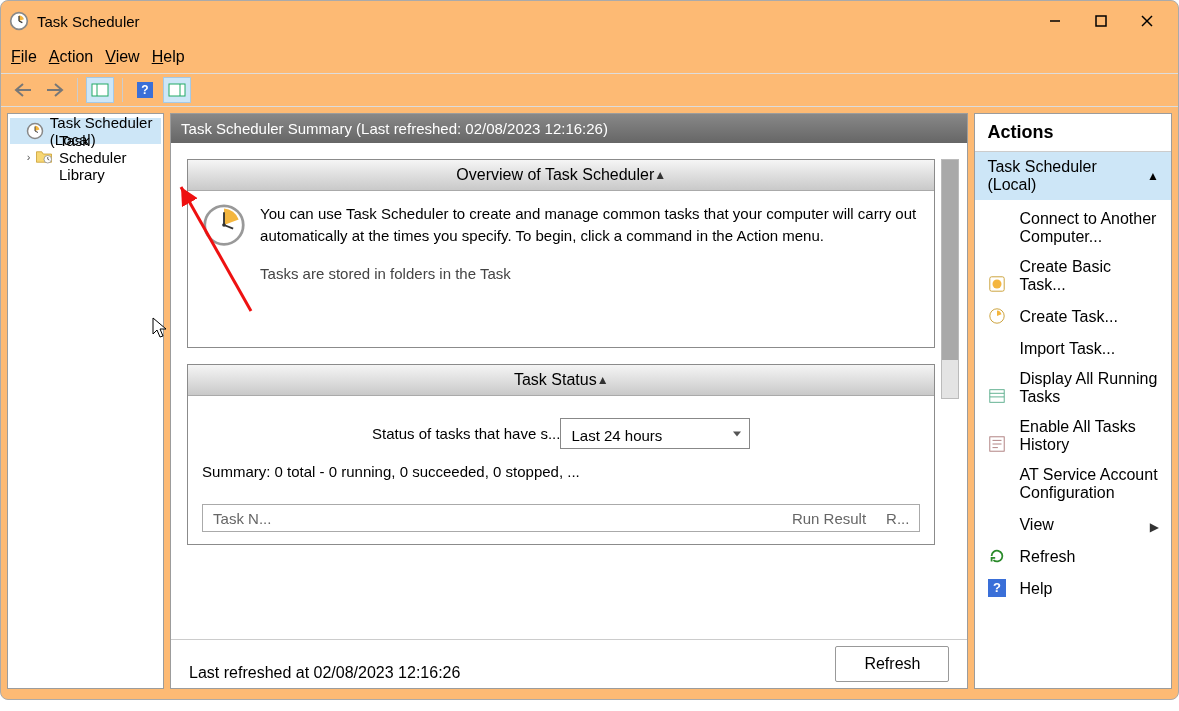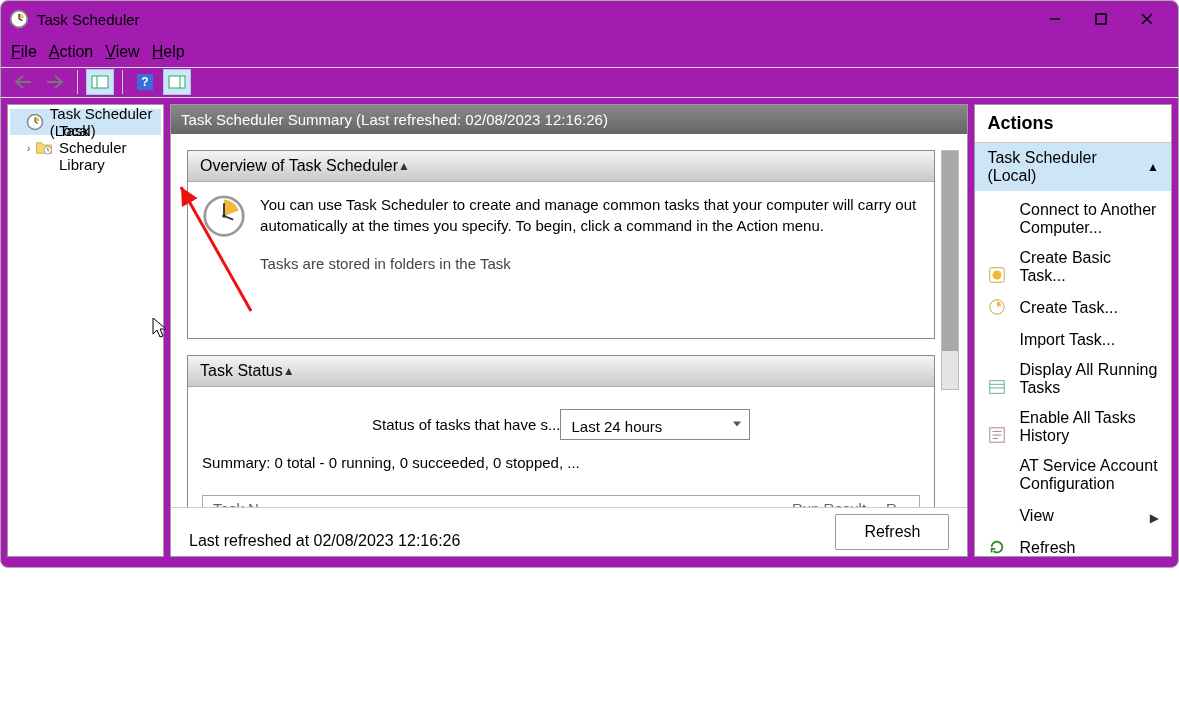--- a/index.html
+++ b/index.html
@@ -6,26 +6,26 @@
   body {
     margin: 0;
     font-family: "Segoe UI", Tahoma, sans-serif;
     font-size: 14px;
     background: #fff;
     color: #000;
     overflow: hidden;
   }
   .window {
     width: 1179px;
-    height: 568px;
+    height: 700px;
     border: 1px solid #aaa;
     border-radius: 8px;
     display: flex;
     flex-direction: column;
-    background: #a21caf;
+    background: #fdba74;
     position: relative;
   }
   
   .titlebar {
     height: 40px;
     display: flex;
     align-items: center;
     padding: 0 8px;
     font-size: 15px;
   }
@@ -117,21 +117,21 @@
   .collapsible {
     border: 1px solid #8b8b8b;
     margin-bottom: 16px;
     background:#fff;
   }
   .collapsible-header {
     background: linear-gradient(#f5f5f5, #c9c9c9);
     border-bottom: 1px solid #aaa;
     padding: 6px 12px;
     font-size: 16px;
-    display:flex; justify-content: flex-start; align-items:center;
+    display:flex; justify-content: center; align-items:center;
     cursor: pointer;
   }
   .collapsible-header .chev { font-size:12px; color:#333; }
   .collapsible-body { padding: 12px 14px; font-size: 15px; }
   .overview-body { display:flex; gap:14px; height:156px; overflow:hidden;}
   .clock-icon-big { width:44px; height:44px; flex:0 0 auto;}
   .overview-text { line-height:1.45; }
   .overview-footer { color:#444; }
   .task-status-body { font-size:15px; }
   .ts-row { display:flex; align-items:center; justify-content:center; margin: 10px 0 14px; }

